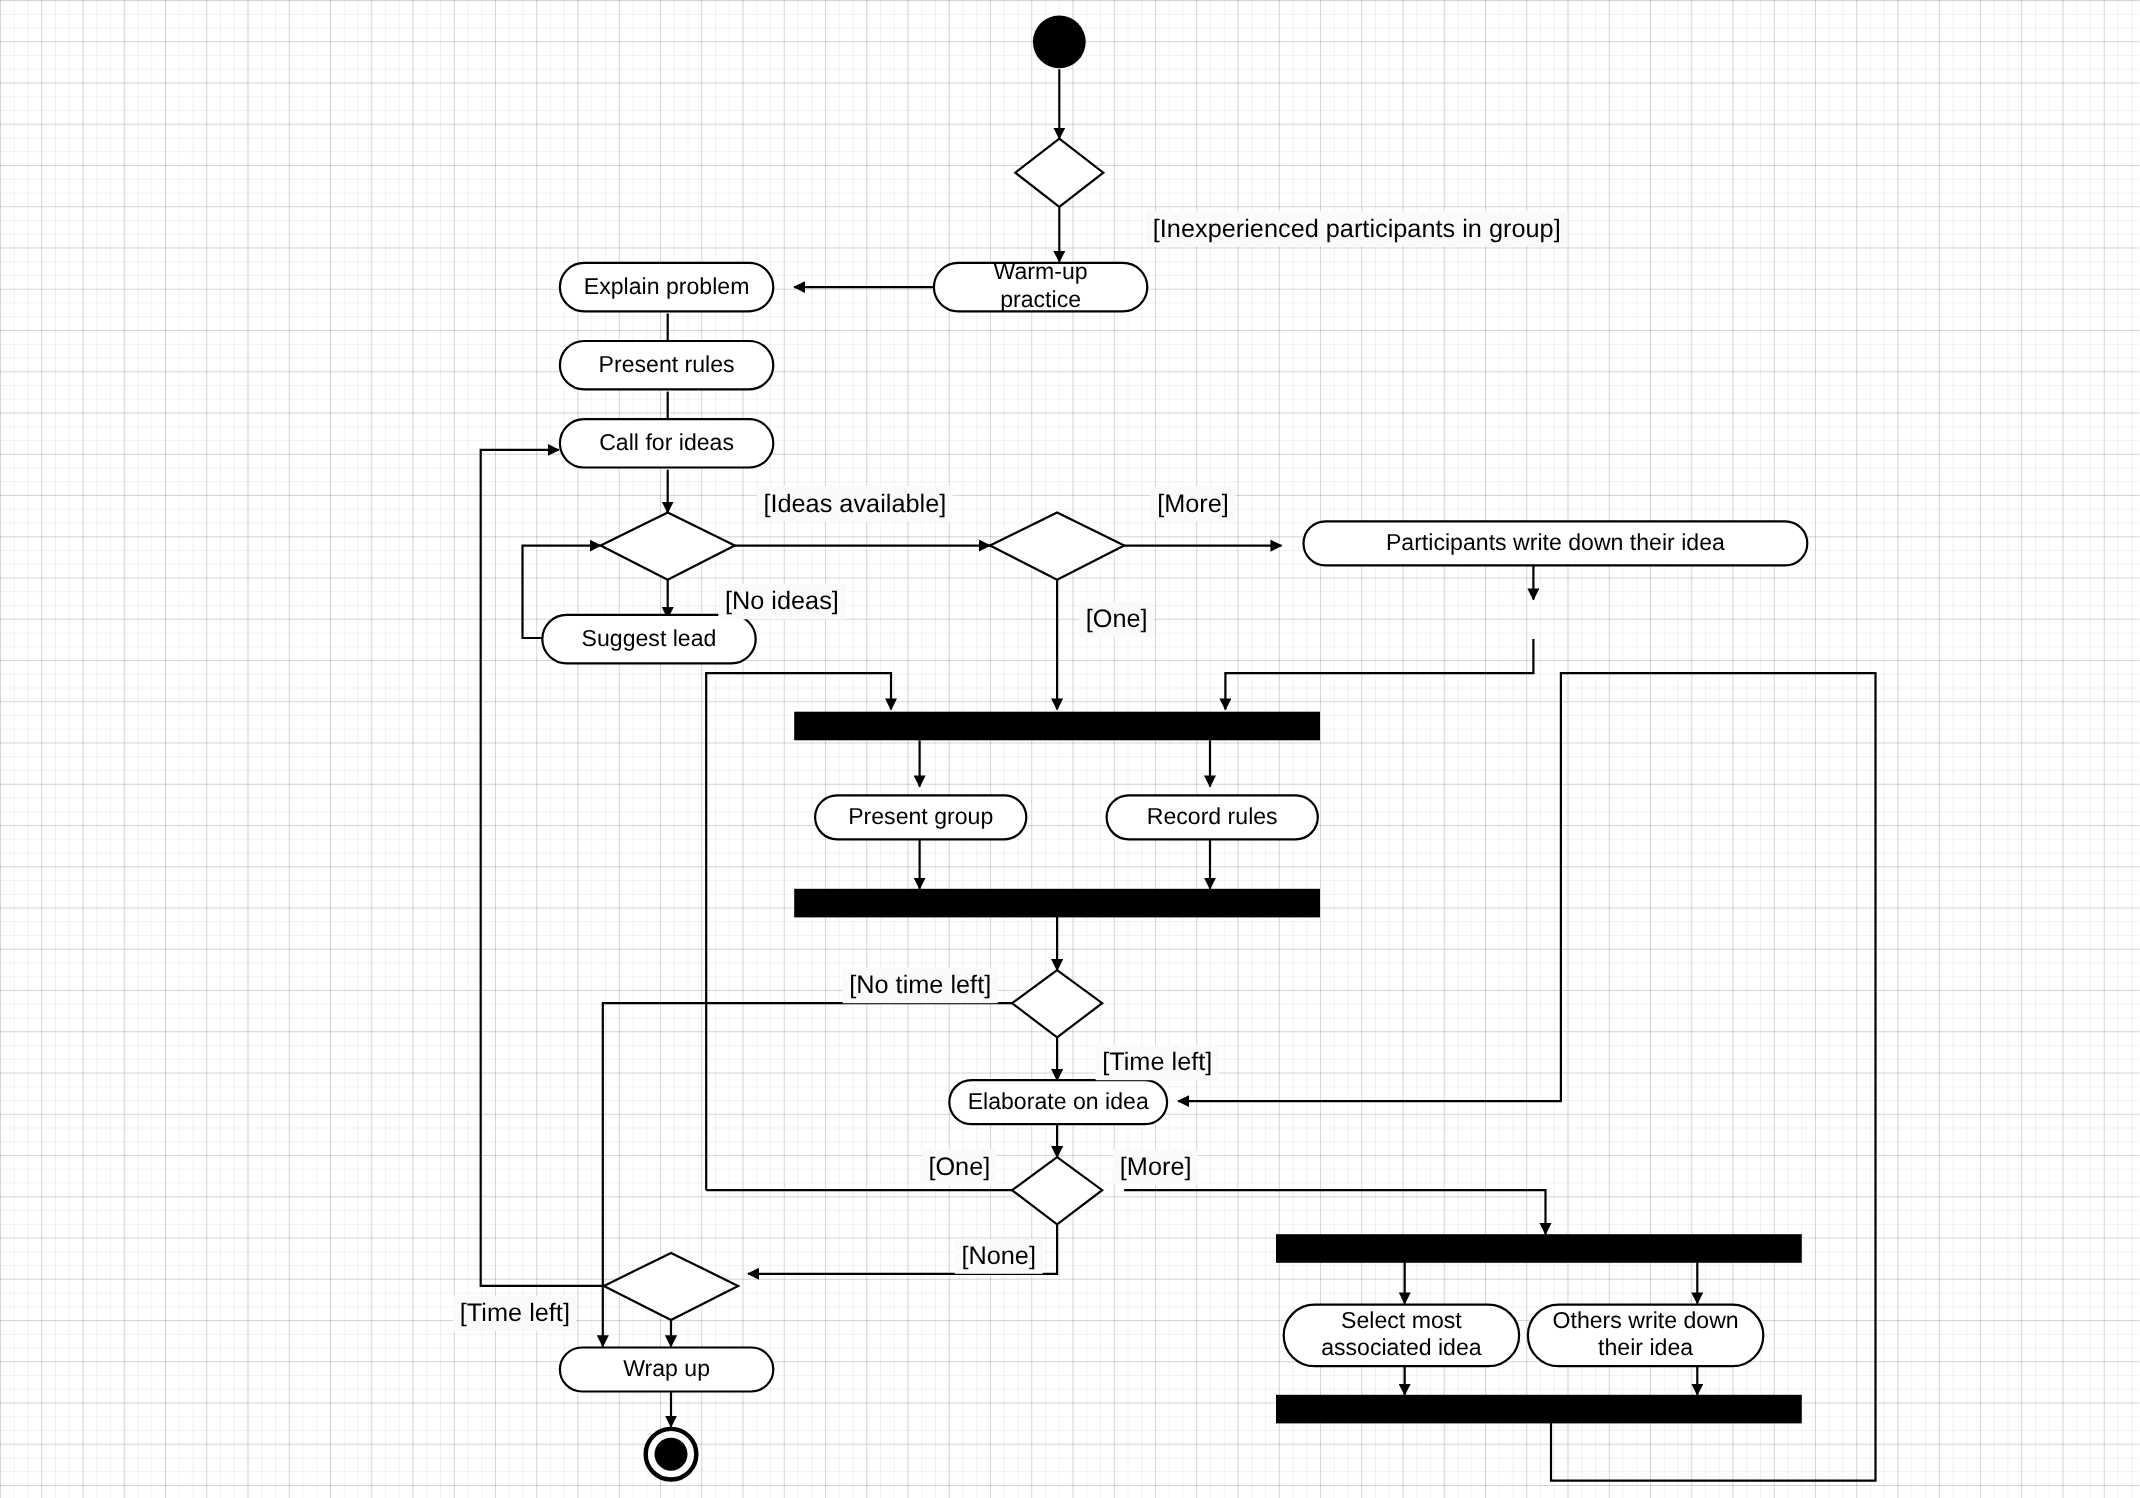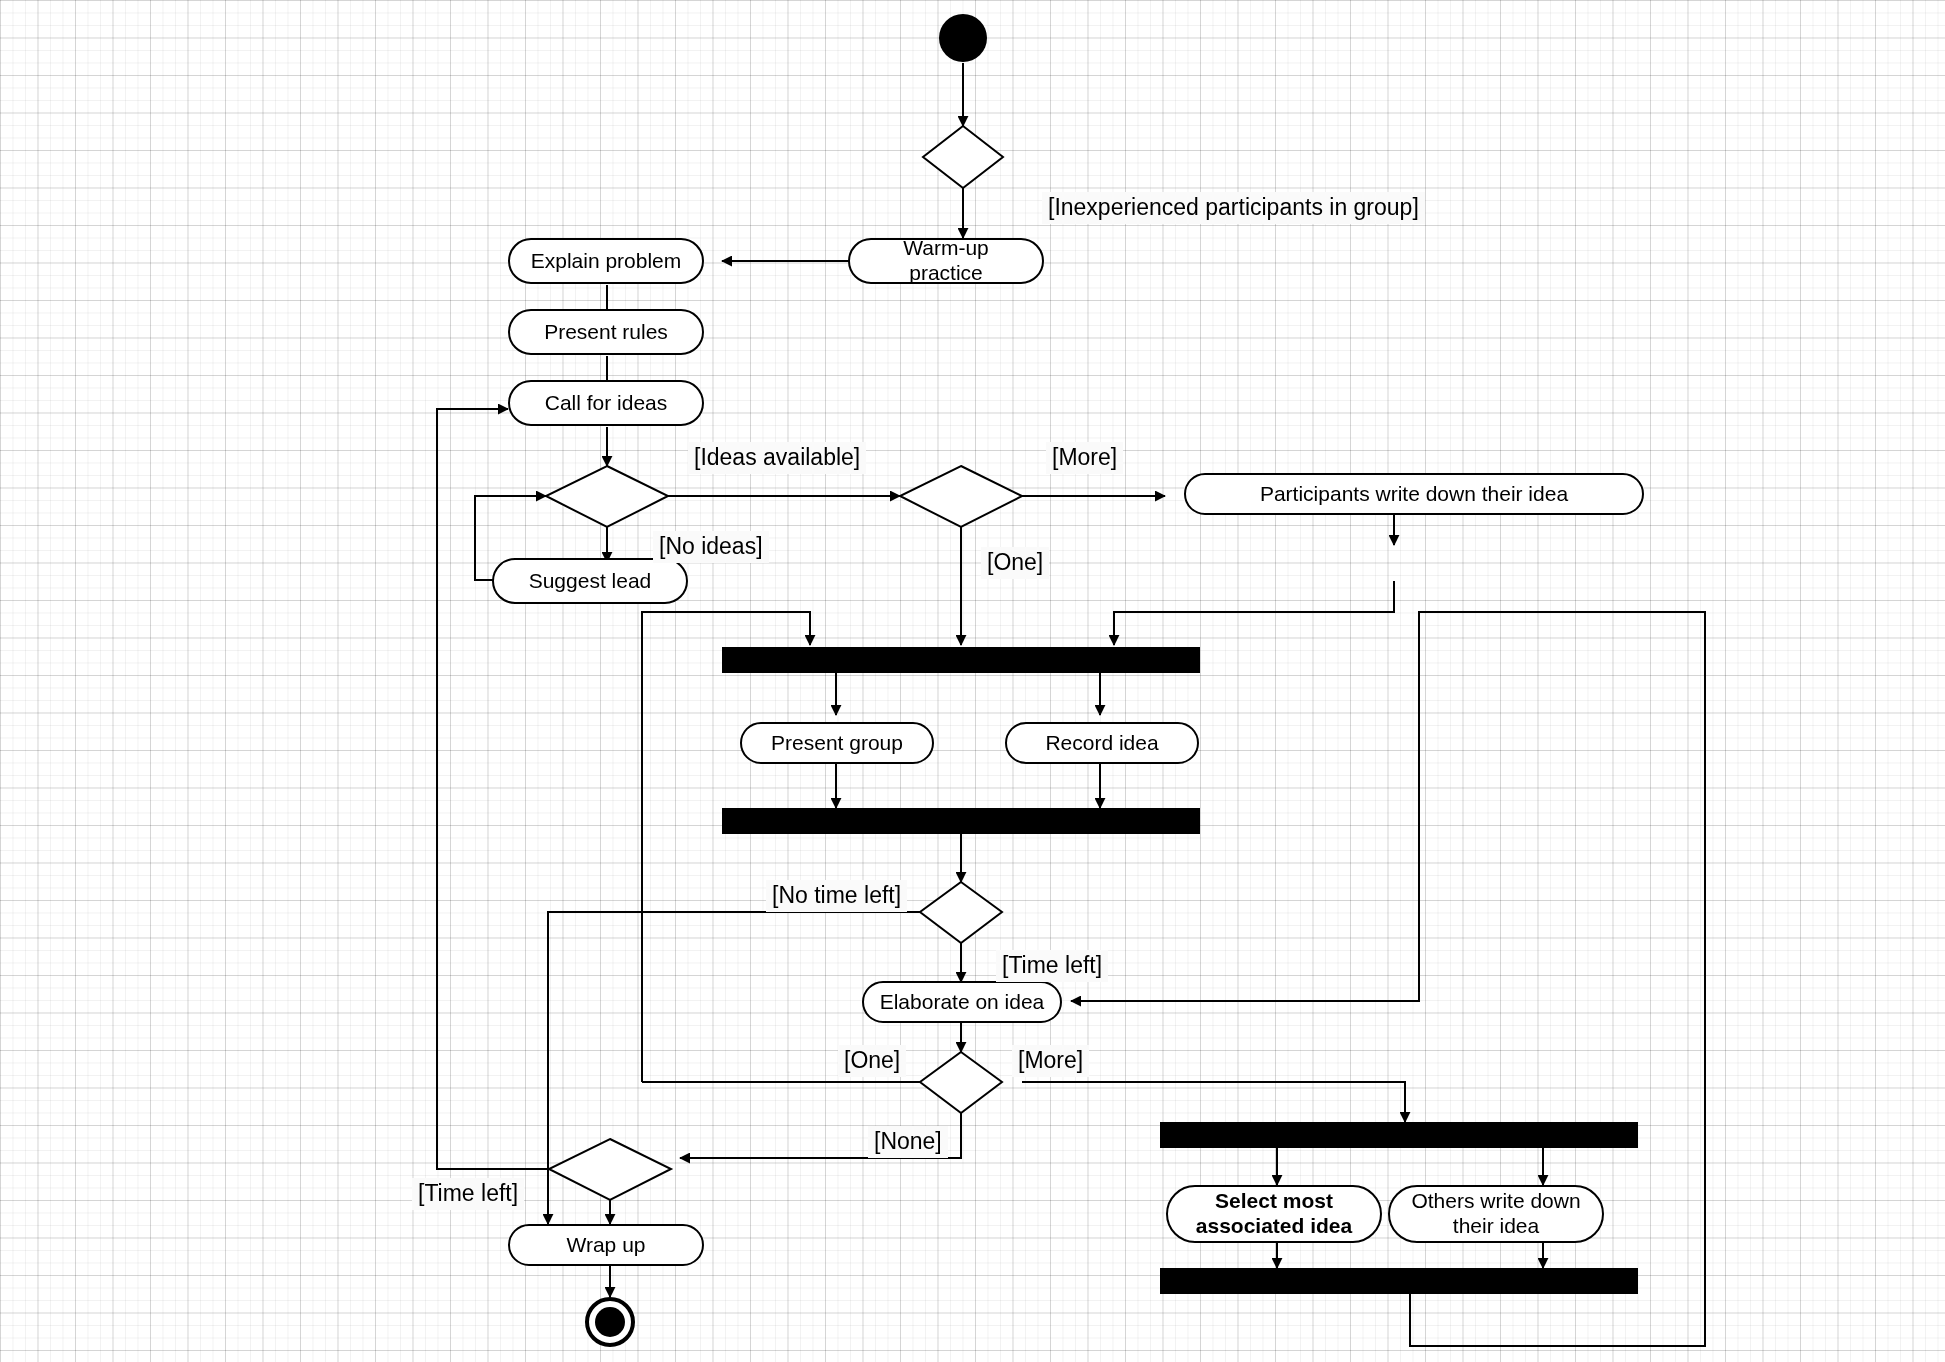--- a/index.html
+++ b/index.html
@@ -185,29 +185,29 @@
   <div class="node activity" style="left:1184px;top:473px;width:460px;height:42px;">
     <span>Participants write down their idea</span>
   </div>
 
 
   <div class="node activity" style="left:740px;top:722px;width:194px;height:42px;">
     <span>Present group</span>
   </div>
 
   <div class="node activity" style="left:1005px;top:722px;width:194px;height:42px;">
-    <span>Record idea</span>
+    <span>Record rules</span>
   </div>
 
   <div class="node activity" style="left:862px;top:981px;width:200px;height:42px;">
     <span>Elaborate on idea</span>
   </div>
 
   <div class="node activity" style="left:1166px;top:1185px;width:216px;height:58px;">
-    <span class="multiline" style="white-space:pre-line;font-weight:bold;">Select most
+    <span class="multiline" style="white-space:pre-line;">Select most
 associated idea</span>
   </div>
 
   <div class="node activity" style="left:1388px;top:1185px;width:216px;height:58px;">
     <span class="multiline" style="white-space:pre-line;">Others write down
 their idea</span>
   </div>
 
   <div class="node activity" style="left:508px;top:1224px;width:196px;height:42px;">
     <span>Wrap up</span>

